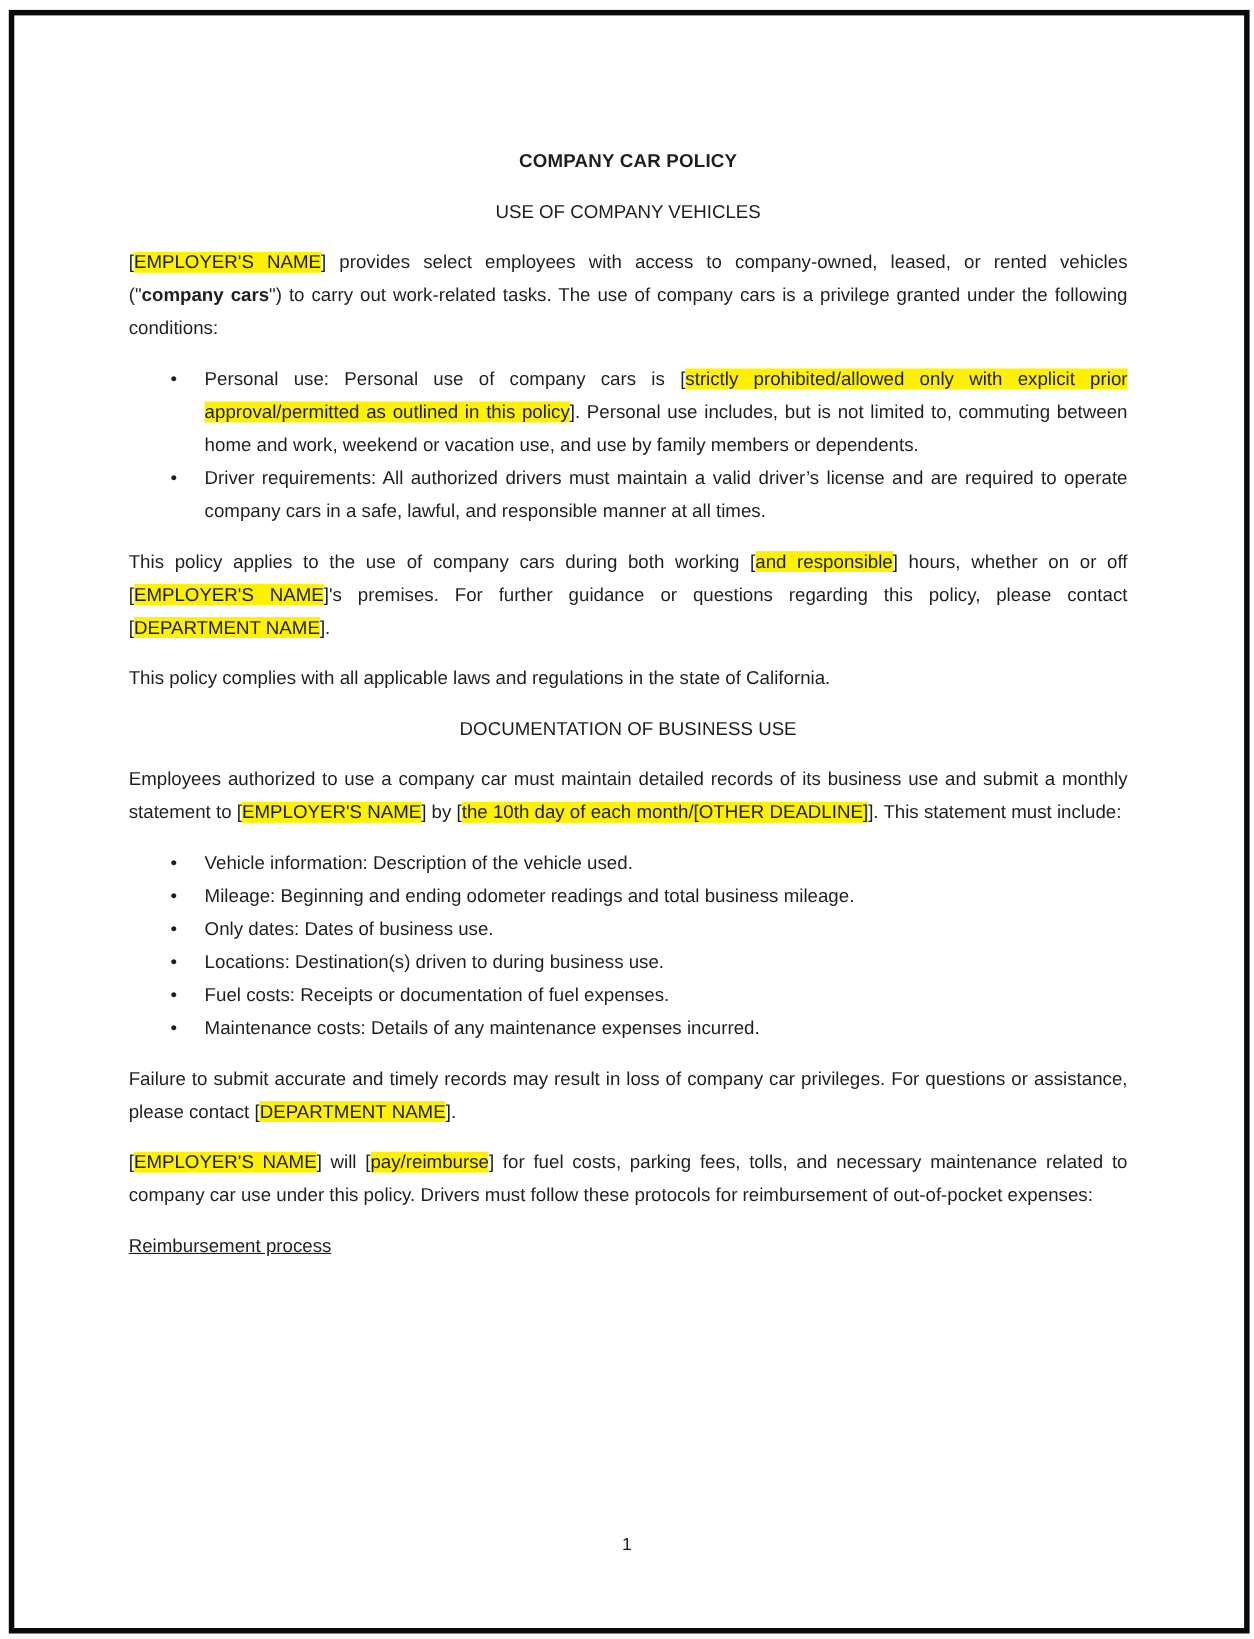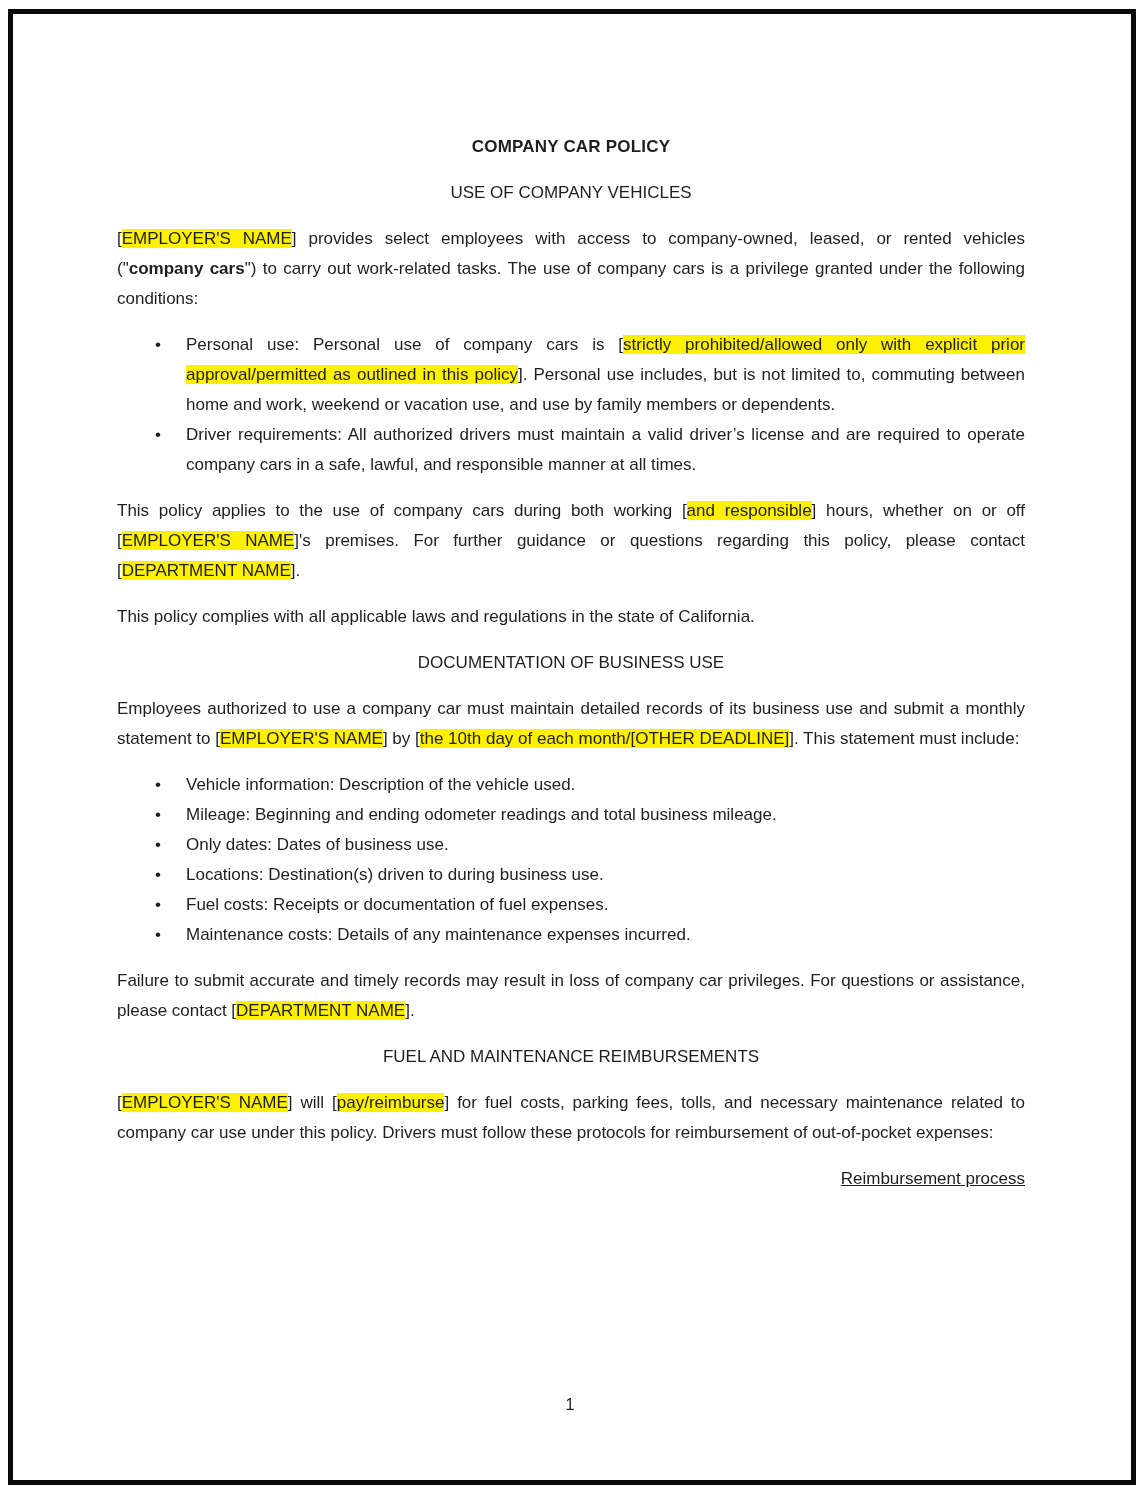--- a/index.html
+++ b/index.html
@@ -55,21 +55,21 @@
     text-align: justify;
   }
   .doc-list li::before {
     content: "\2022";
     position: absolute;
     left: -31px;
     top: 0;
   }
   .subheading-underline {
     text-decoration: underline;
-    text-align: right;
+    text-align: left;
   }
   .hl { background: var(--hl, #ffff00); }
   .b  { font-weight: bold; }
   .wide { word-spacing: 1.25em; }
   .footer {
     position: absolute;
     top: 1390px;
     left: 0;
     width: 100%;
     text-align: center;
@@ -108,21 +108,20 @@
       <li>Vehicle information: Description of the vehicle used.</li>
       <li>Mileage: Beginning and ending odometer readings and total business mileage.</li>
       <li>Only dates: Dates of business use.</li>
       <li>Locations: Destination(s) driven to during business use.</li>
       <li>Fuel costs: Receipts or documentation of fuel expenses.</li>
       <li>Maintenance costs: Details of any maintenance expenses incurred.</li>
     </ul>
 
     <div class="block para"><span>Failure to submit accurate and timely records may result in loss of company car privileges. For questions or assistance, please contact [</span><span class="hl">DEPARTMENT NAME</span><span>].</span></div>
 
-    <div class="block heading">FUEL AND MAINTENANCE REIMBURSEMENTS</div>
 
     <div class="block para"><span>[</span><span class="hl">EMPLOYER'S NAME</span><span>] will [</span><span class="hl">pay/reimburse</span><span>] for fuel costs, parking fees, tolls, and necessary maintenance related to company car use under this policy. Drivers must follow these protocols for reimbursement of out-of-pocket expenses:</span></div>
 
     <div class="block subheading-underline">Reimbursement process</div>
 
   </div>
 
   <div class="footer">1</div>
 </div>
 

